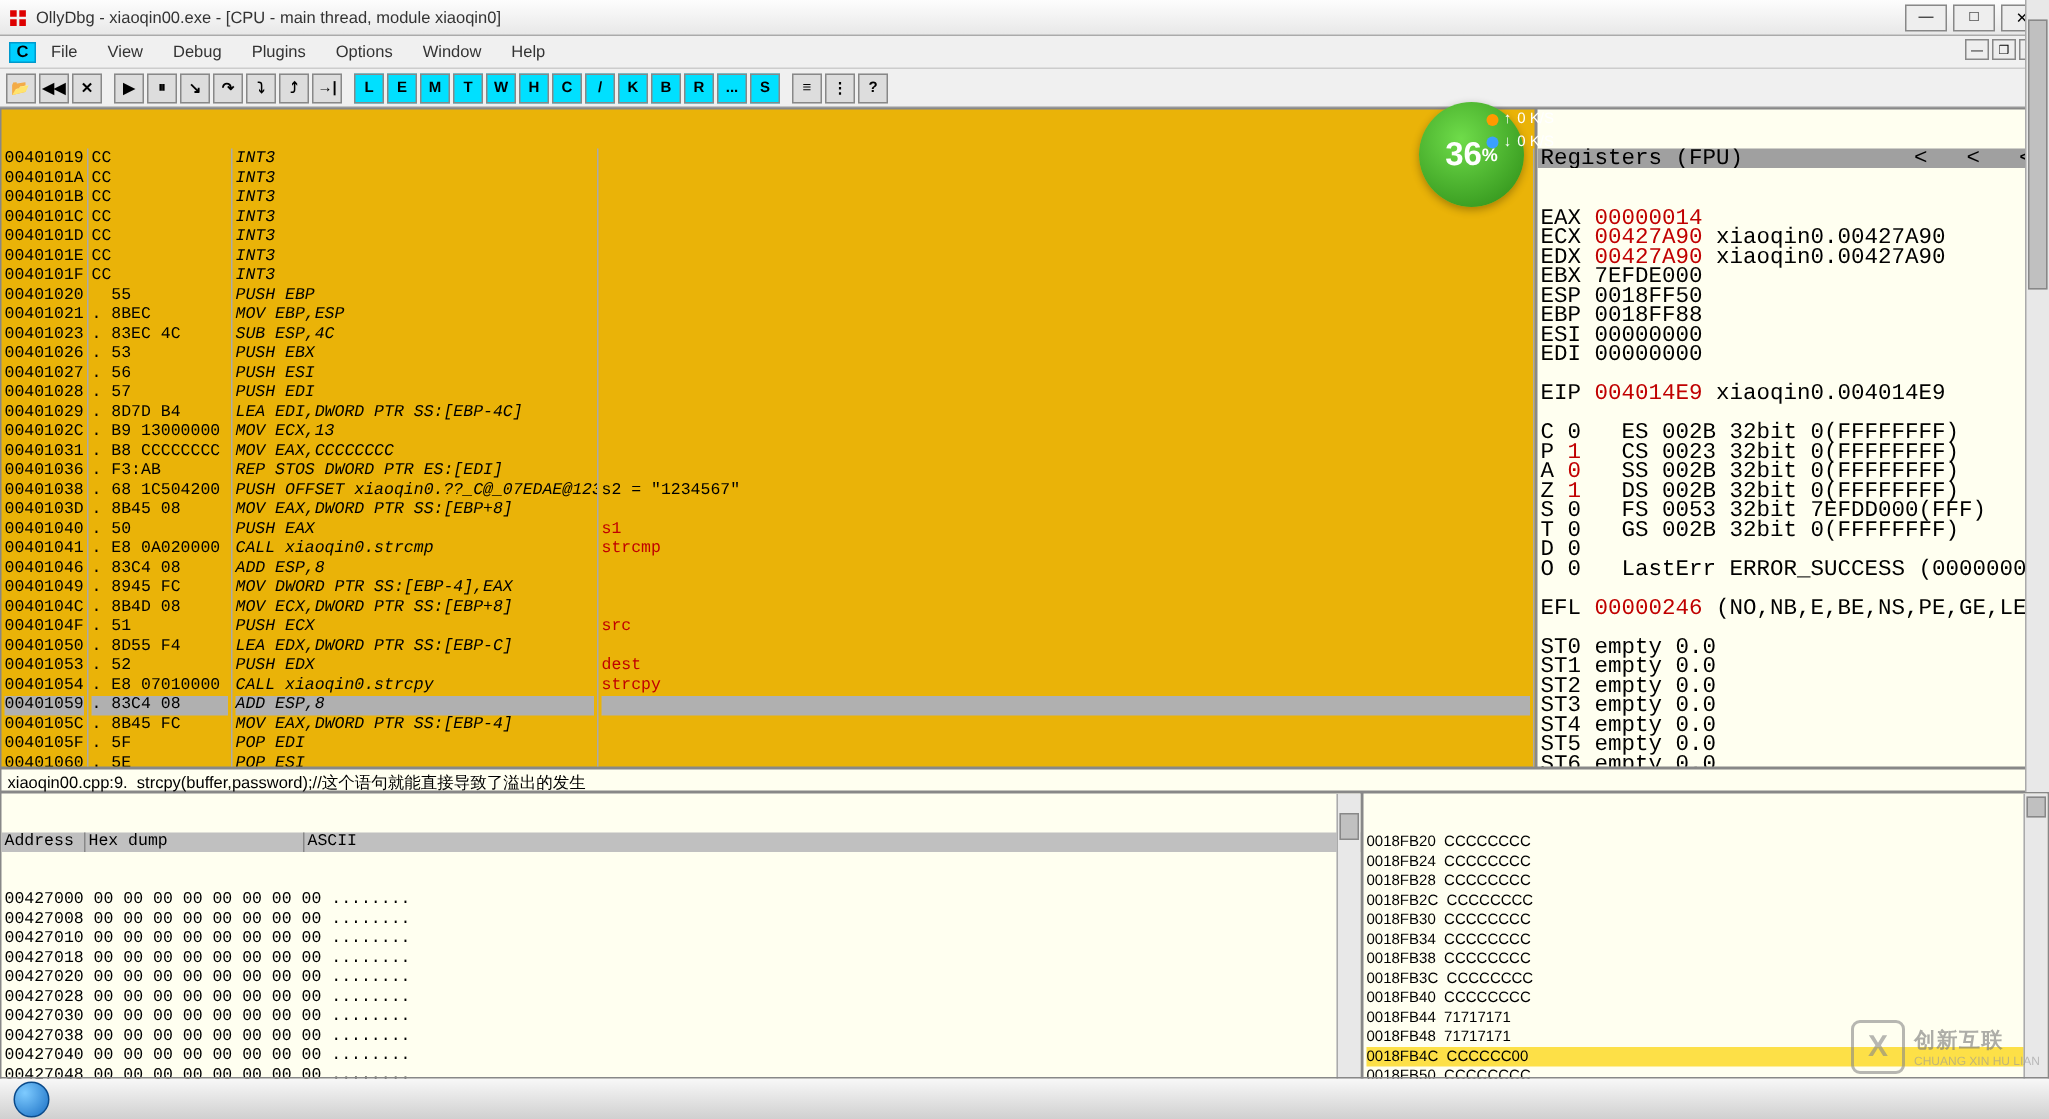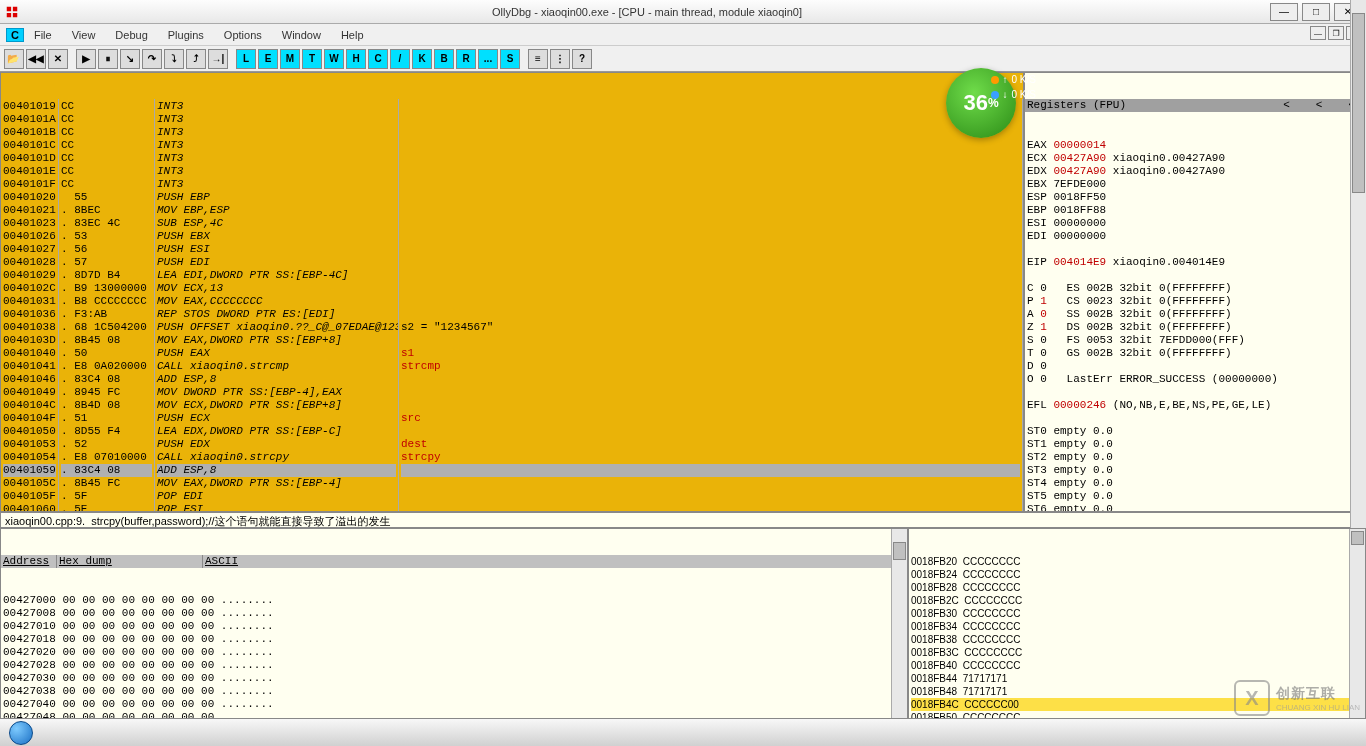--- a/index.html
+++ b/index.html
@@ -1,20 +1,20 @@
 <!DOCTYPE html>
 <html><head>
 <meta charset="utf-8">
 <style>
 * { margin:0; padding:0; box-sizing:border-box; }
 body { font-family:"Microsoft Sans Serif",Arial,sans-serif; font-size:11px; background:#f0f0f0; width:1366px; height:746px; overflow:hidden; position:relative; }
 .titlebar { height:24px; background:linear-gradient(to bottom,#fdfdfd,#e8e8e8); border-bottom:1px solid #aaa; display:flex; align-items:center; padding:0 4px; }
 .titlebar .icon { width:16px; height:16px; margin-right:4px; display:flex; align-items:center; justify-content:center;}
 .titlebar .icon svg{width:14px;height:14px;}
-.titlebar .title { flex:1; color:#333;text-align:center; }
+.titlebar .title { flex:1; color:#333; }
 .titlebar .winbtns { display:flex; gap:4px; }
 .titlebar .winbtn { width:28px; height:18px; border:1px solid #888; background:#eee; display:flex; align-items:center; justify-content:center; font-size:10px; }
 .menubar { height:22px; background:#f0f0f0; display:flex; align-items:center; padding:0 6px; gap:2px; border-bottom:1px solid #ccc; position:relative;}
 .menubar .mitem { padding:2px 10px; color:#333; }
 .menubar .mitem:first-child{background:#00d0ff;border:1px solid #0099cc;color:#000;font-weight:bold;padding:0 4px;}
 .menubar .mdi-btns{position:absolute;right:4px;top:2px;display:flex;gap:2px;}
 .menubar .mdi-btn{width:16px;height:14px;border:1px solid #888;background:#eee;font-size:8px;display:flex;align-items:center;justify-content:center;}
 .toolbar { height:26px; background:#f0f0f0; border-bottom:1px solid #999; display:flex; align-items:center; padding:0 4px; gap:2px; }
 .tbtn { width:20px; height:20px; border:1px solid #888; background:#ddd; display:flex; align-items:center; justify-content:center; font-size:10px; font-weight:bold; }
 .tbtn.cyan { background:#00e0ff; }
@@ -23,29 +23,29 @@
 .disasm-pane { width:1024px; background:#eab308; border:1px solid #888; overflow:hidden; font-family:"Terminal","Courier New",monospace; font-size:11px; line-height:13px; white-space:pre; position:relative;}
 .disasm-pane .cols{display:flex;height:100%;}
 .disasm-pane .col{padding:1px 2px;border-right:1px solid #aaa;overflow:hidden;}
 .disasm-pane .col.addr{width:58px;color:#000;}
 .disasm-pane .col.bytes{width:96px;color:#000;}
 .disasm-pane .col.mnem{width:244px;color:#000;font-style:italic;}
 .disasm-pane .col.cmt{flex:1;color:#000;}
 .disasm-row{height:13px;}
 .disasm-row.hl{background:#b0b0b0;}
 .red{color:#c00000;}
-.reg-pane { flex:1; background:#fffff0; border:1px solid #888; font-family:"Terminal","Courier New",monospace; font-size:11px; line-height:13px; white-space:pre; overflow:hidden;}
+.reg-pane { flex:1; background:#fffff0; border:1px solid #888; font-family:"Terminal","Courier New",monospace; font-size:15px; line-height:13px; white-space:pre; overflow:hidden;}
 .reg-pane .hdr{background:#a0a0a0;color:#000;padding:0 2px;height:13px;white-space:nowrap;overflow:hidden;display:flex;align-items:center;}
 .reg-pane .hdr .go{margin-left:auto;display:flex;gap:26px;padding-right:8px;}
 .reg-pane .body{padding:1px 2px;}
 .info-line{height:16px;background:#fffff0;border:1px solid #888;font-family:Liberation Sans, sans-serif;font-size:11px;padding:1px 4px;white-space:pre;}
 .bottom{display:flex;height:216px;}
 .dump-pane{width:908px;background:#fffff0;border:1px solid #888;font-family:"Terminal","Courier New",monospace;font-size:11px;line-height:13px;white-space:pre;overflow:hidden;position:relative;}
 .dump-pane .dhdr{background:#c0c0c0;height:13px;display:flex;}
-.dump-pane .dhdr span{border-right:1px solid #888;padding:0 2px;text-decoration:underline;}
+.dump-pane .dhdr span{border-right:1px solid #888;padding:0 2px;}
 .dump-pane .dbody{padding:0 2px;}
 .stack-pane{flex:1;background:#fffff0;border:1px solid #888;font-family:Liberation Sans, sans-serif;font-size:10px;line-height:13px;white-space:pre;overflow:hidden;position:relative;}
 .stack-pane .sbody{padding:0 2px;}
 .stack-row.hl{background:#fde047;}
 .taskbar{position:absolute;bottom:0;left:0;right:0;height:28px;background:linear-gradient(to bottom,#f8f8f8,#d0d0d0);border-top:1px solid #888;display:flex;align-items:center;}
 .start-orb{width:42px;height:28px;display:flex;align-items:center;justify-content:center;}
 .start-orb .orb{width:24px;height:24px;border-radius:50%;background:radial-gradient(circle at 30% 30%,#7ecbff,#1a6fc4);border:1px solid #0a4a8a;}
 .scrollbar-v{position:absolute;right:0;top:0;bottom:0;width:16px;background:#e8e8e8;border-left:1px solid #aaa;}
 .scrollbar-v .thumb{position:absolute;left:1px;right:1px;background:#c0c0c0;border:1px solid #888;}
 .badge{position:absolute;top:68px;right:350px;width:70px;height:70px;border-radius:50%;background:radial-gradient(circle at 40% 35%,#6fdc4a,#2a8a15);display:flex;align-items:center;justify-content:center;color:#fff;font-size:22px;font-weight:bold;box-shadow:0 2px 6px rgba(0,0,0,.3);}

